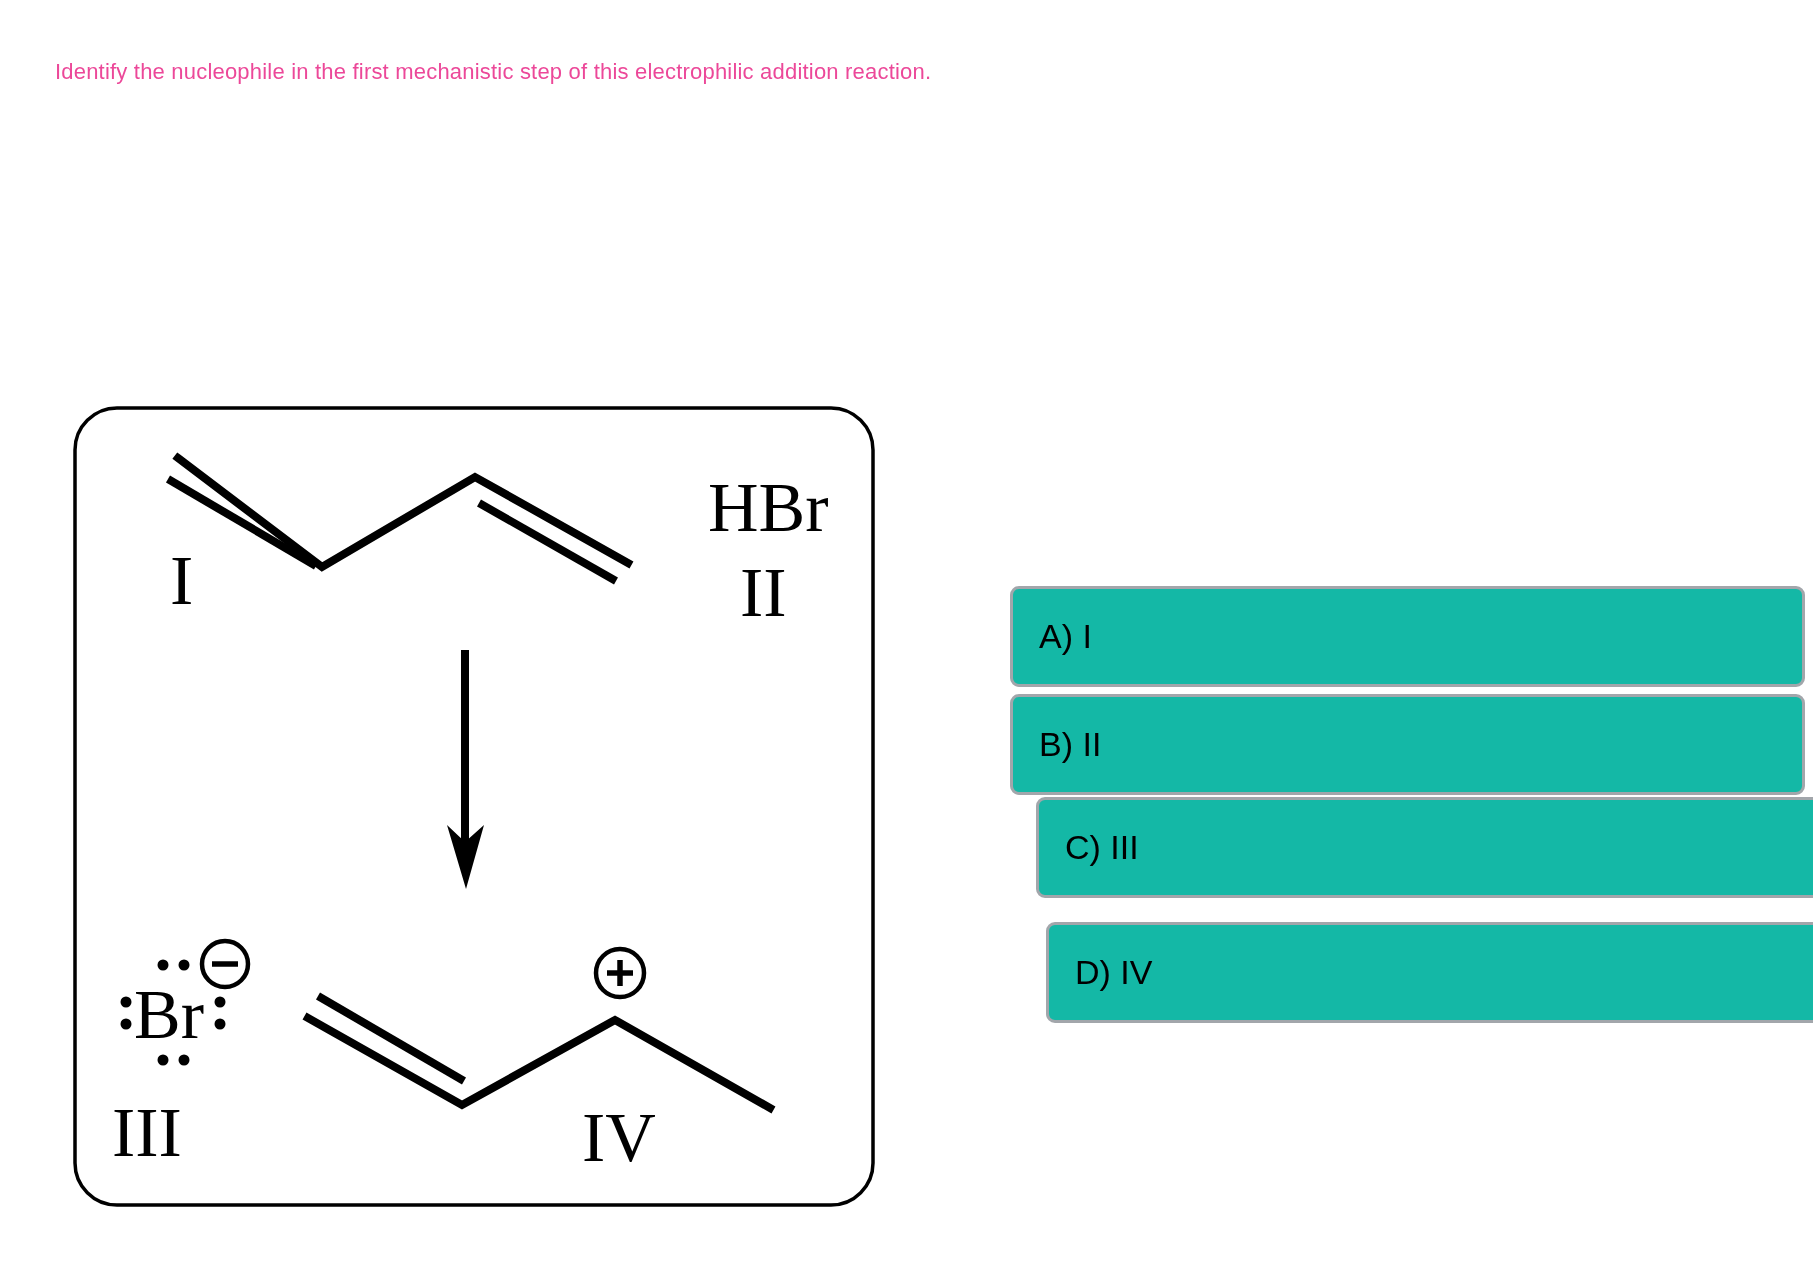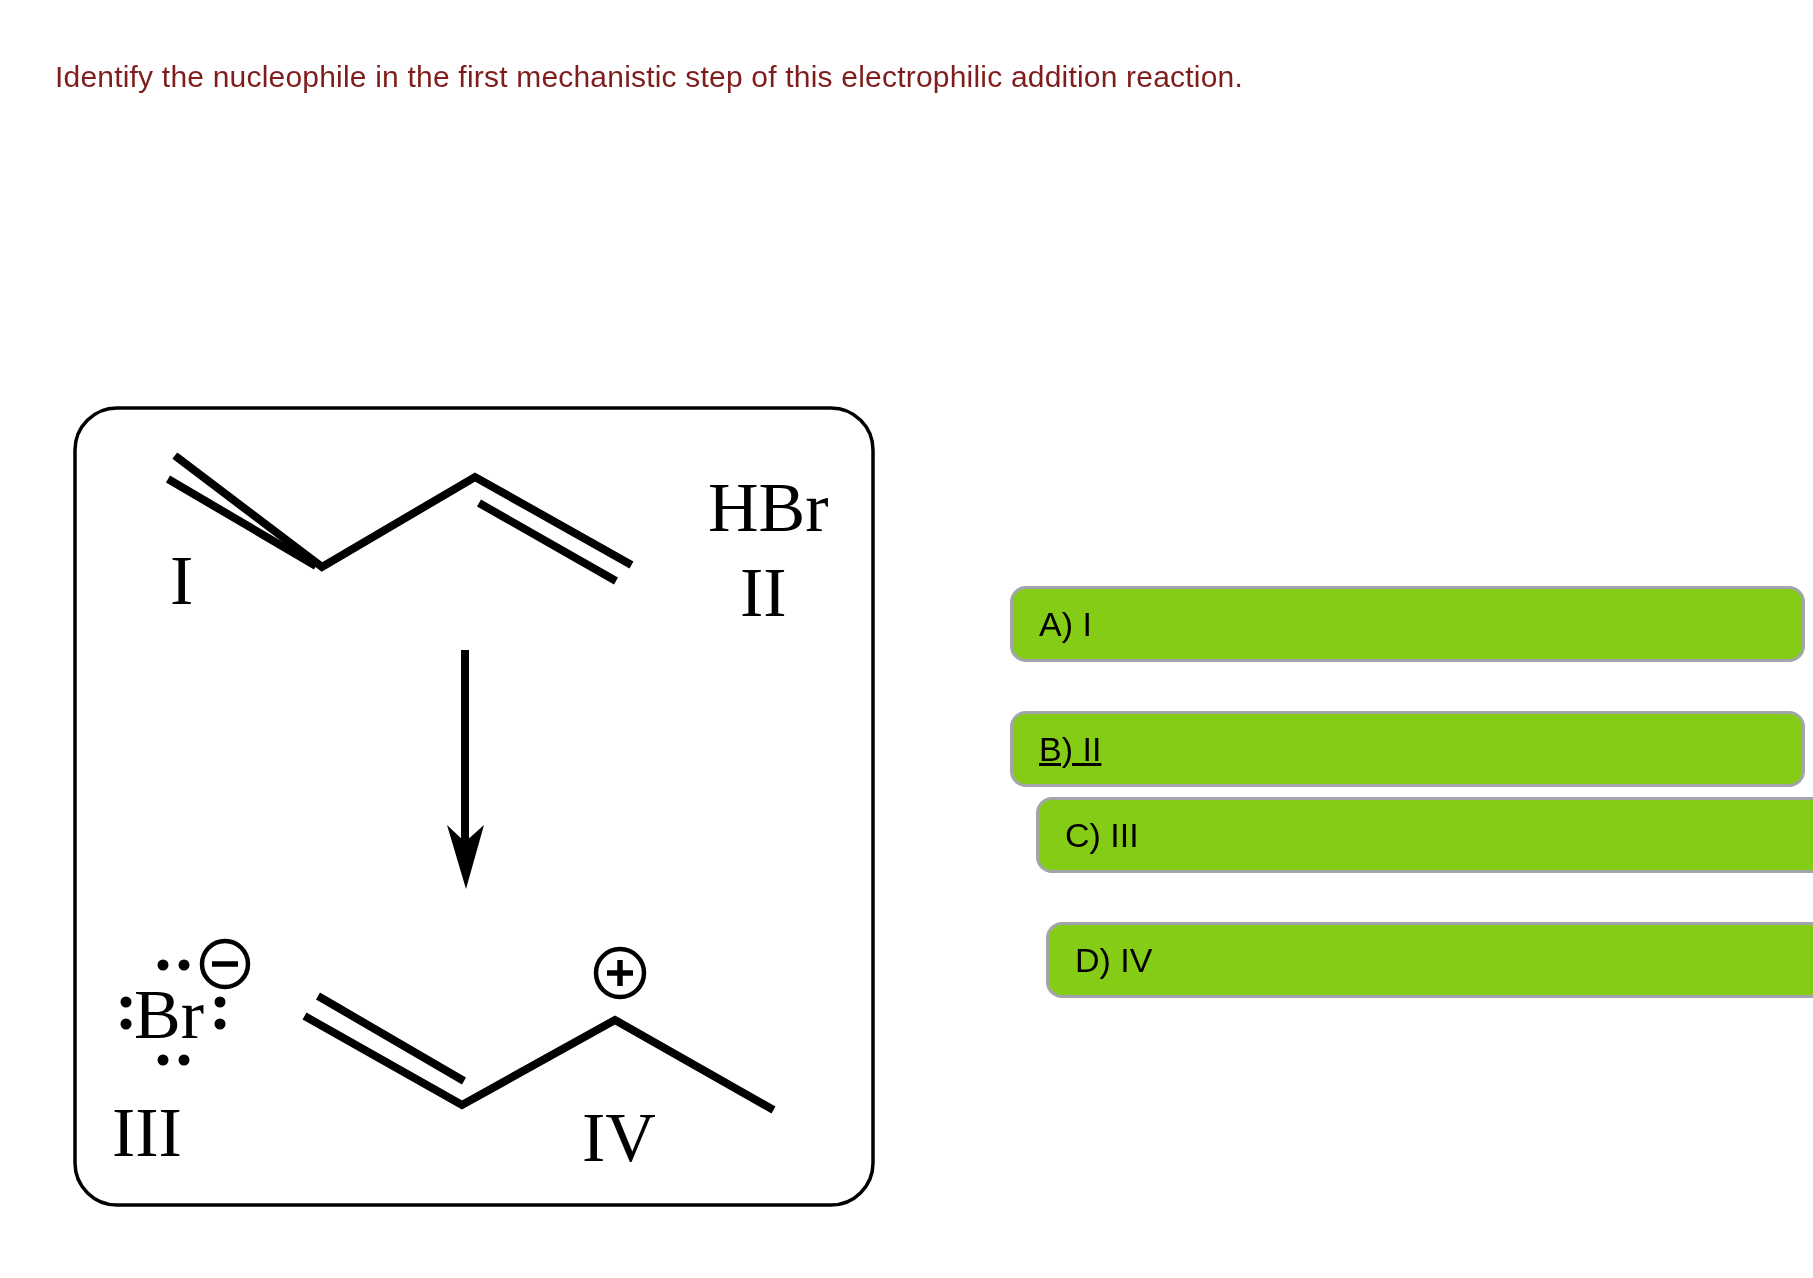--- a/index.html
+++ b/index.html
@@ -13,23 +13,23 @@
     height: 1278px;
     background: #ffffff;
     overflow: hidden;
     font-family: "Liberation Sans", sans-serif;
   }
   .page-title {
     position: absolute;
     left: 55px;
     top: 58px;
     width: 1500px;
-    font-size: 30px;
+    font-size: 22px;
     line-height: 1.25;
-    color: #7f1d1d;
+    color: #ec4899;
     letter-spacing: 0.2px;
   }
   .diagram-svg {
     position: absolute;
     left: 0;
     top: 0;
   }
   .chem {
     font-family: "Liberation Serif", serif;
     font-size: 70px;
@@ -39,33 +39,33 @@
     position: absolute;
     left: 1010px;
     top: 586px;
     width: 795px;
   }
   .option {
     box-sizing: border-box;
     position: absolute;
     left: 0;
     width: 795px;
-    height: 76px;
-    background: #84cc16;
+    height: 101px;
+    background: #14b8a6;
     border: 3px solid #a2a6ab;
-    border-radius: 16px;
+    border-radius: 9px;
     display: flex;
     align-items: center;
     padding-left: 26px;
     font-size: 34px;
     color: #000000;
     cursor: pointer;
   }
   .option-a { top: 0px; }
-  .option-b { top: 125px; text-decoration: underline; }
+  .option-b { top: 108px; }
   .option-c { top: 211px; margin-left: 26px; }
   .option-d { top: 336px; margin-left: 36px; }
 </style>
 </head>
 <body>
 
 <div class="canvas">
 
   <div class="page-title">Identify the nucleophile in the first mechanistic step of this electrophilic addition reaction.</div>
 

